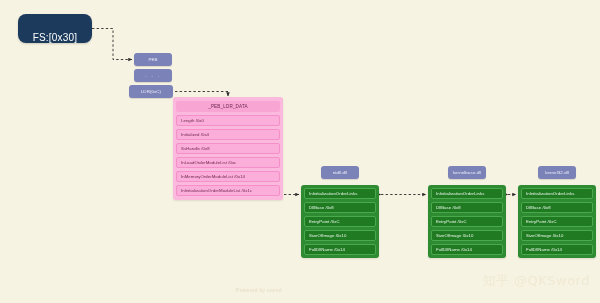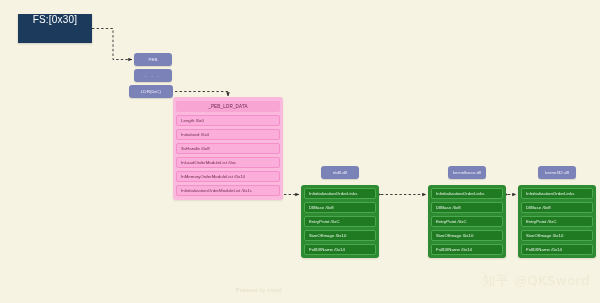--- a/index.html
+++ b/index.html
@@ -27,23 +27,23 @@
     height: 303px;
     pointer-events: none;
   }
 
   
   .fs-box {
     position: absolute;
     left: 18px; top: 14px;
     width: 74px; height: 29px;
     background: #1b3a5c;
-    border-radius: 0;
-    display: flex;
-    align-items: flex-start;
+    border-radius: 8px;
+    display: flex;
+    align-items: flex-end;
     justify-content: center;
     color: #ffffff;
     font-size: 10px;
     letter-spacing: 0.2px;
     box-shadow: 0 1px 2px rgba(0,0,0,0.18);
   }
 
   
   .chip {
     position: absolute;

